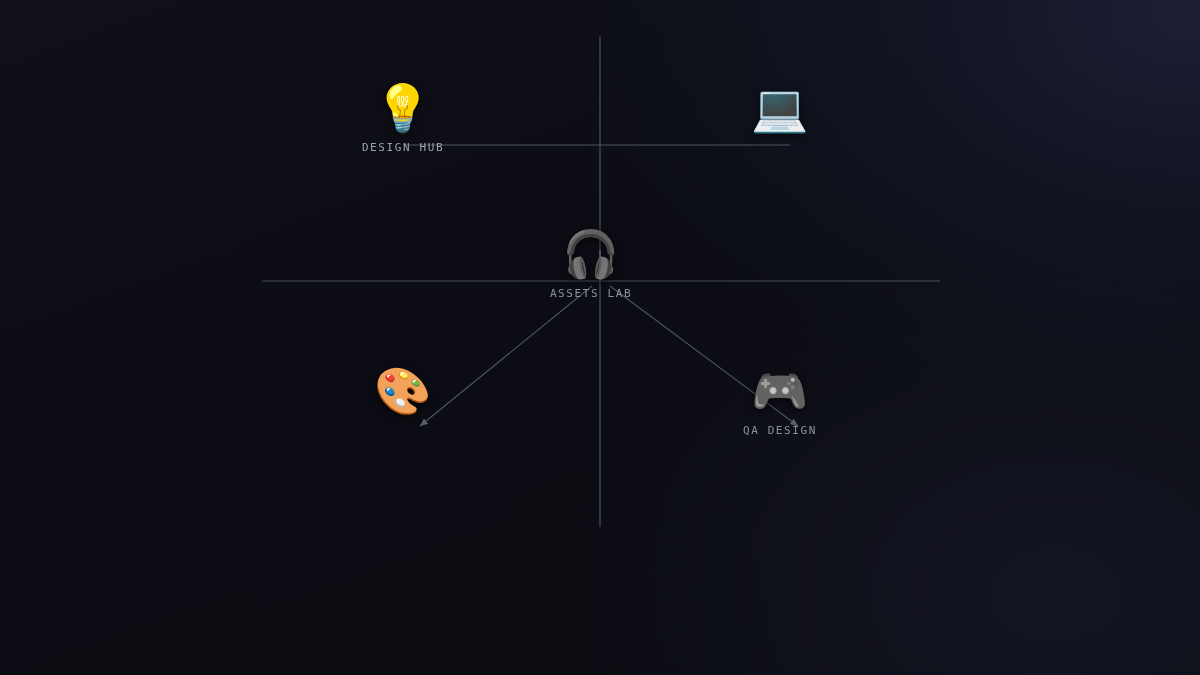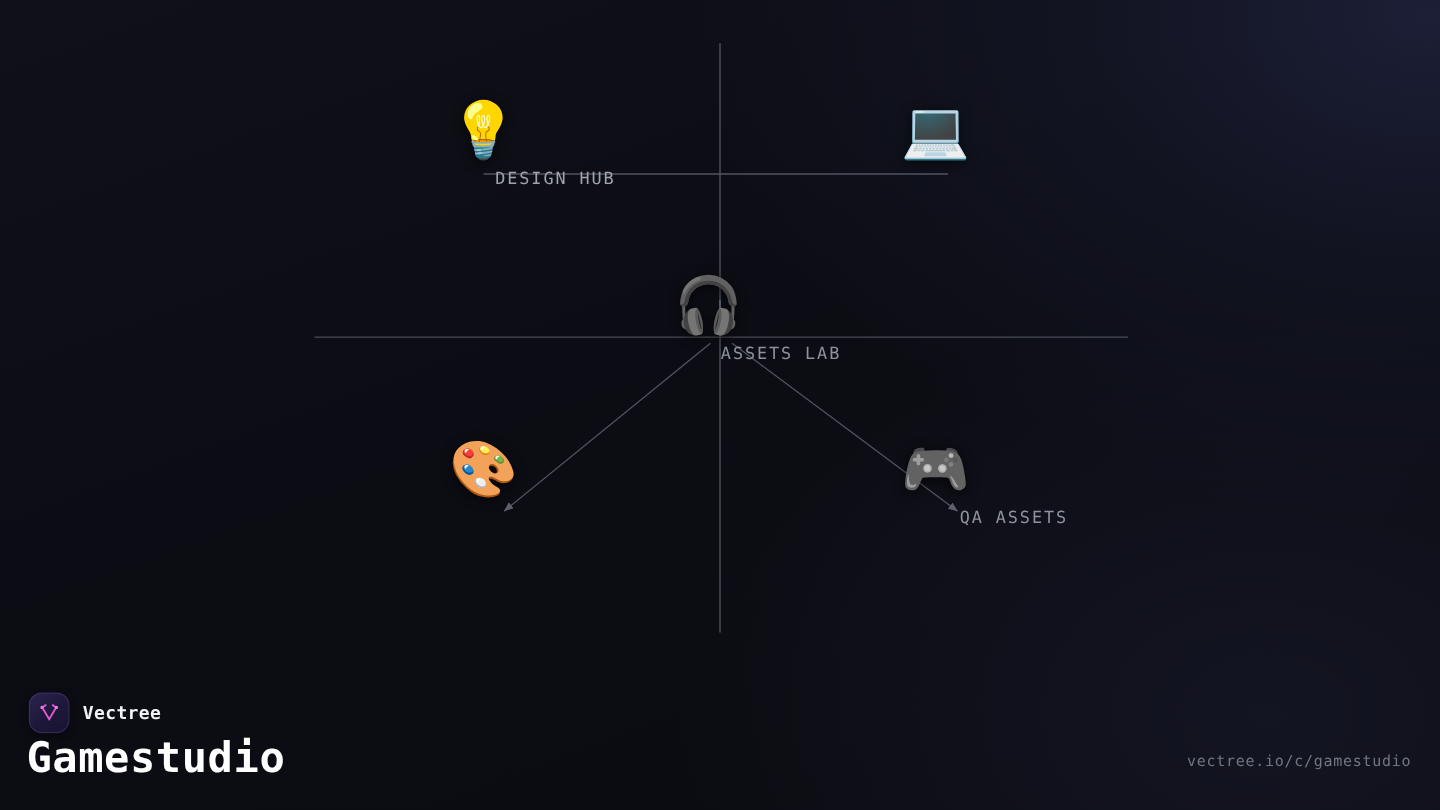--- a/index.html
+++ b/index.html
@@ -44,25 +44,24 @@
     height: 52px;
     display: block;
     filter: drop-shadow(0 2px 5px rgba(0,0,0,0.6));
   }
   .node-icon.muted {
     filter: grayscale(1) drop-shadow(0 2px 5px rgba(0,0,0,0.6));
   }
   .node-label {
     display: block;
     margin-top: 7px;
-    font-size: 14px;
+    font-size: 11px;
     letter-spacing: 1.6px;
     color: #9ea3ad;
     white-space: nowrap;
-    text-align: right;
   }
   .node-label.dim {
     color: #8d929c;
   }
 
   
   #footer {
     position: absolute;
     left: 0;
     right: 0;
@@ -149,40 +148,17 @@
     <span class="node-icon muted">🎧</span>
     <span class="node-label dim">ASSETS LAB</span>
   </div>
 
   <div class="node" style="left:403px; top:365px;">
     <span class="node-icon">🎨</span>
   </div>
 
   <div class="node" style="left:780px; top:365px;">
     <span class="node-icon muted">🎮</span>
-    <span class="node-label dim">QA ASSETS</span>
+    <span class="node-label dim">QA DESIGN</span>
   </div>
 
-  <div id="footer">
-
-    <div id="brand-row">
-      <div id="brand-logo">
-        <svg width="22" height="22" viewBox="0 0 22 22" aria-hidden="true">
-          <g stroke="#e25ad6" stroke-width="1.5" fill="none" stroke-linecap="round">
-            <path d="M5.2 6.6 L11 16.4 L16.8 6.6"></path>
-            <path d="M5.2 6.6 L7.6 5.0"></path>
-            <path d="M16.8 6.6 L14.4 5.0"></path>
-          </g>
-          <circle cx="5.0" cy="6.5" r="1.35" fill="#f07de0"></circle>
-          <circle cx="17.0" cy="6.5" r="1.35" fill="#f07de0"></circle>
-          <circle cx="7.9" cy="4.8" r="0.95" fill="#c45ad8"></circle>
-          <circle cx="14.1" cy="4.8" r="0.95" fill="#c45ad8"></circle>
-        </svg>
-      </div>
-      <div id="brand-name">Vectree</div>
-    </div>
-
-    <div id="page-title">Gamestudio</div>
-
-    <div id="footer-url">vectree.io/c/gamestudio</div>
-  </div>
 
 </div>
 
 </body></html>

